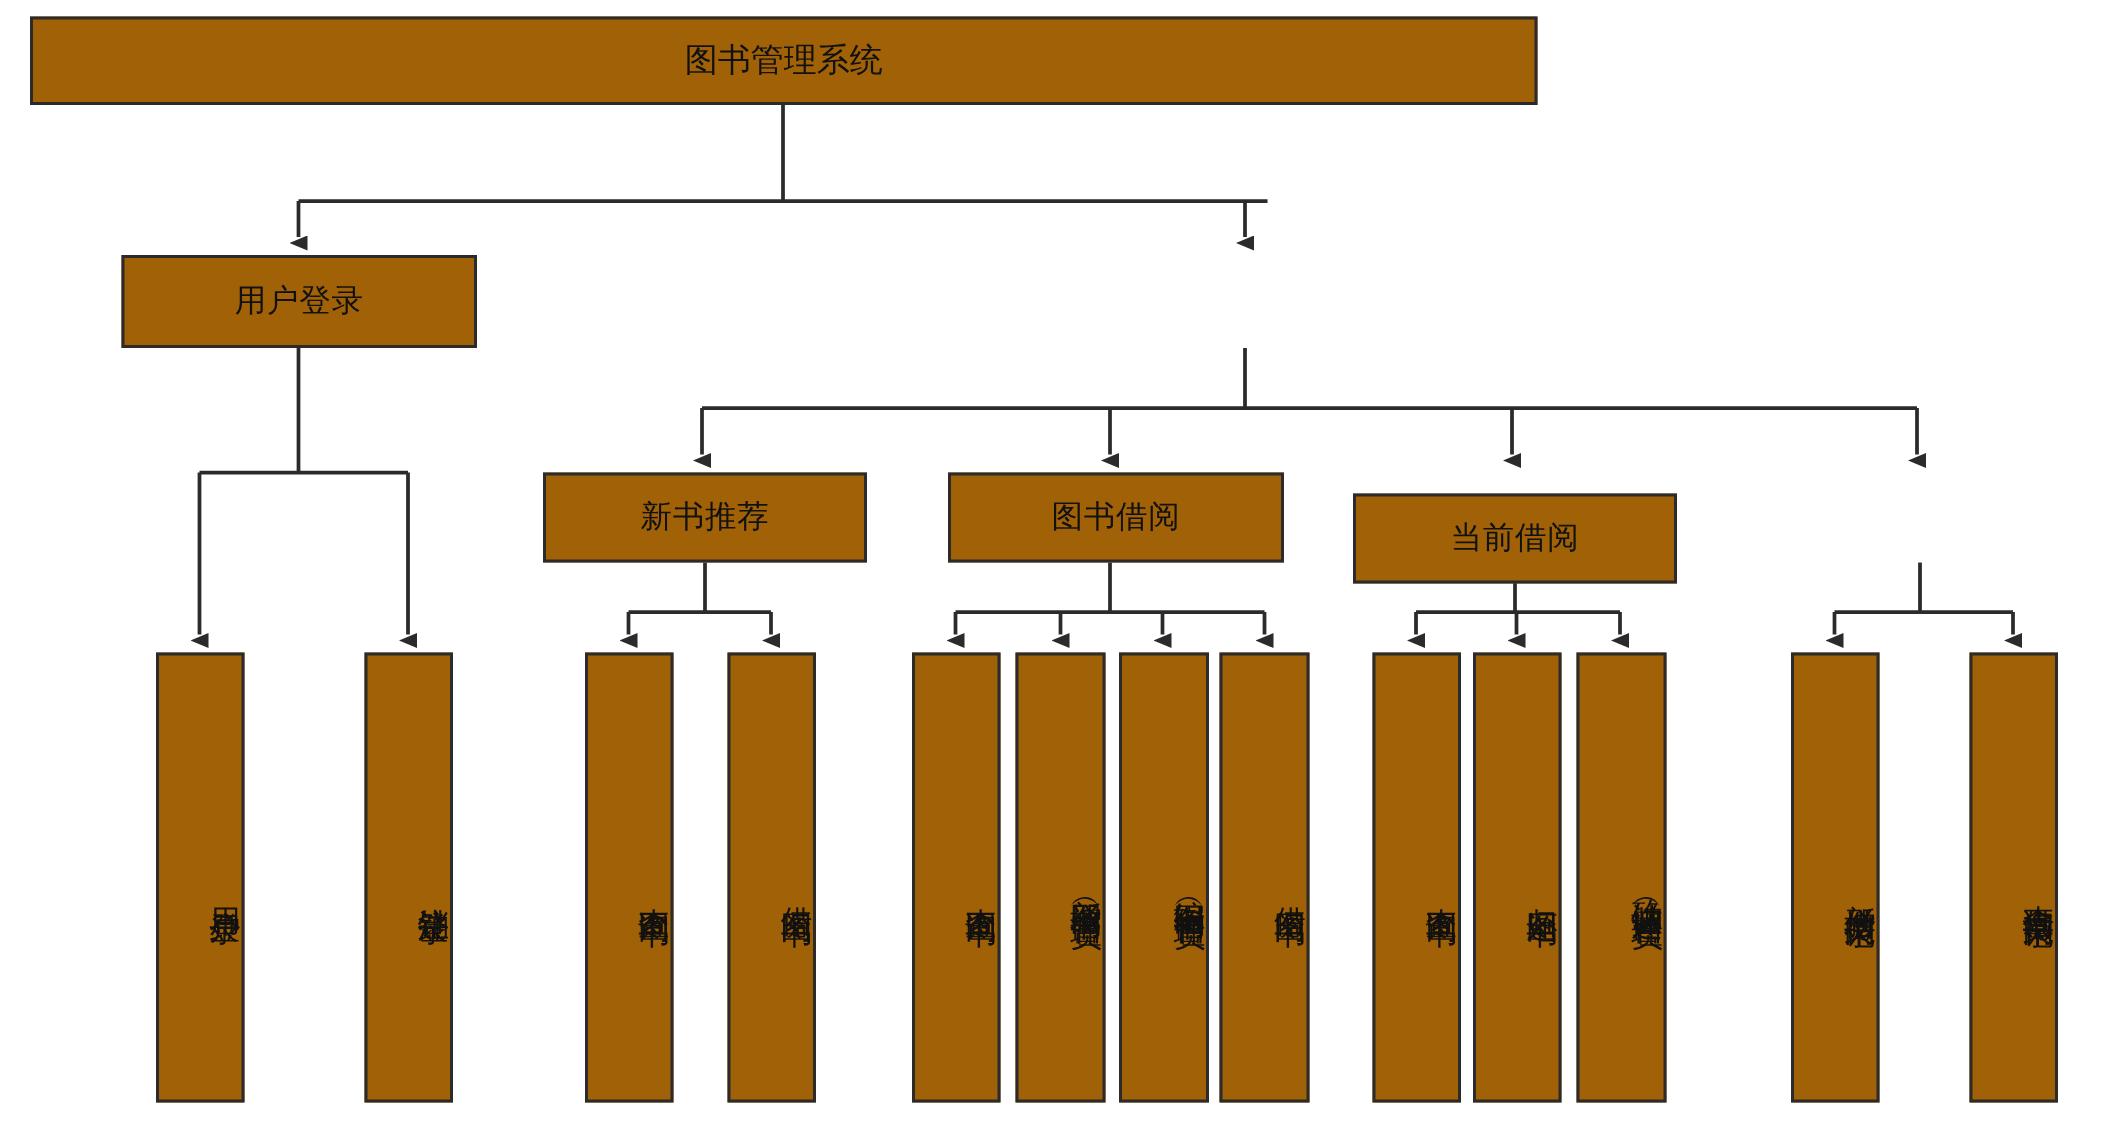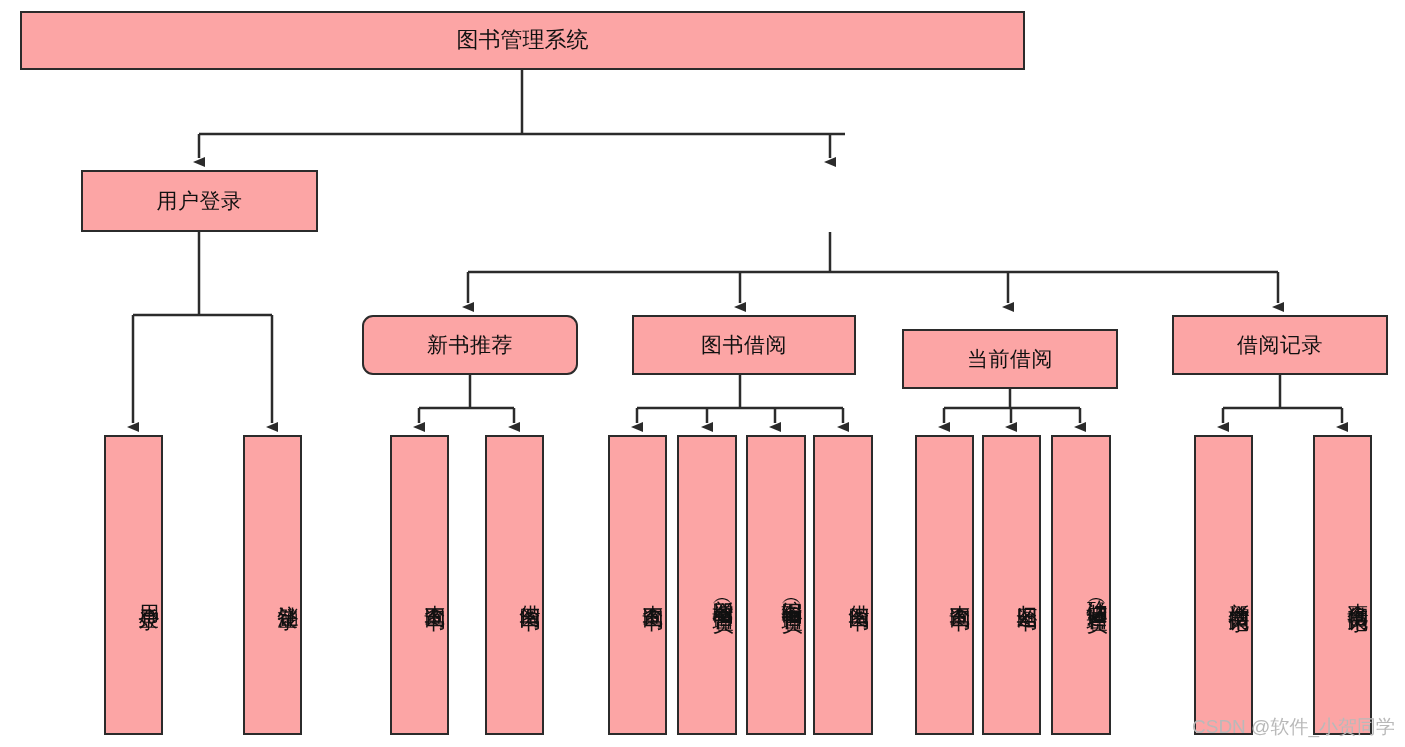--- a/index.html
+++ b/index.html
@@ -21,21 +21,21 @@
     position: absolute;
     left: 0;
     top: 0;
     width: 1405px;
     height: 747px;
   }
   .node {
     position: absolute;
     box-sizing: border-box;
     border: 2.5px solid #2b2b2b;
-    background: #fca5a5;
+    background: #a16207;
     display: flex;
     align-items: center;
     justify-content: center;
     color: #111111;
     text-align: center;
     line-height: 1.12;
   }
   .node-h {
     font-size: 21px;
     letter-spacing: 0.5px;
@@ -118,27 +118,26 @@
       <path d="M1223,408 L1223,423" marker-end="url(#arrow)"></path>
       <path d="M1342,408 L1342,423" marker-end="url(#arrow)"></path>
     </g>
   </svg>
 
   <div class="node node-root" style="left:20px; top:11px; width:1005px; height:59px;">图书管理系统</div>
 
   <div class="node node-h" style="left:81px; top:170px; width:237px; height:62px;">用户登录</div>
 
 
-  <div class="node node-h" style="left:362px; top:315px; width:216px; height:60px;border-radius:11px;">新书推荐</div>
+  <div class="node node-h" style="left:362px; top:315px; width:216px; height:60px;">新书推荐</div>
 
   <div class="node node-h" style="left:632px; top:315px; width:224px; height:60px;">图书借阅</div>
 
   <div class="node node-h" style="left:902px; top:329px; width:216px; height:60px;text-align:center;">当前借阅</div>
 
-  <div class="node node-h" style="left:1172px; top:315px; width:216px; height:60px;">借阅记录</div>
 
   <div class="node node-v" style="left:104px; top:435px; width:59px; height:300px;">
     <span class="vlabel">用户登录</span>
   </div>
   <div class="node node-v" style="left:243px; top:435px; width:59px; height:300px;">
     <span class="vlabel">注销登录</span>
   </div>
 
   <div class="node node-v" style="left:390px; top:435px; width:59px; height:300px;">
     <span class="vlabel">查询图书</span>
@@ -170,15 +169,14 @@
     <span class="vlabel">确认归还（管理员）</span>
   </div>
 
   <div class="node node-v" style="left:1194px; top:435px; width:59px; height:300px;">
     <span class="vlabel">新增借阅记录</span>
   </div>
   <div class="node node-v" style="left:1313px; top:435px; width:59px; height:300px;">
     <span class="vlabel">查询借阅记录</span>
   </div>
 
-  <div class="watermark" style="left:1192px; top:714px;">CSDN @软件_小贺同学</div>
 
 </div>
 
 </body></html>

